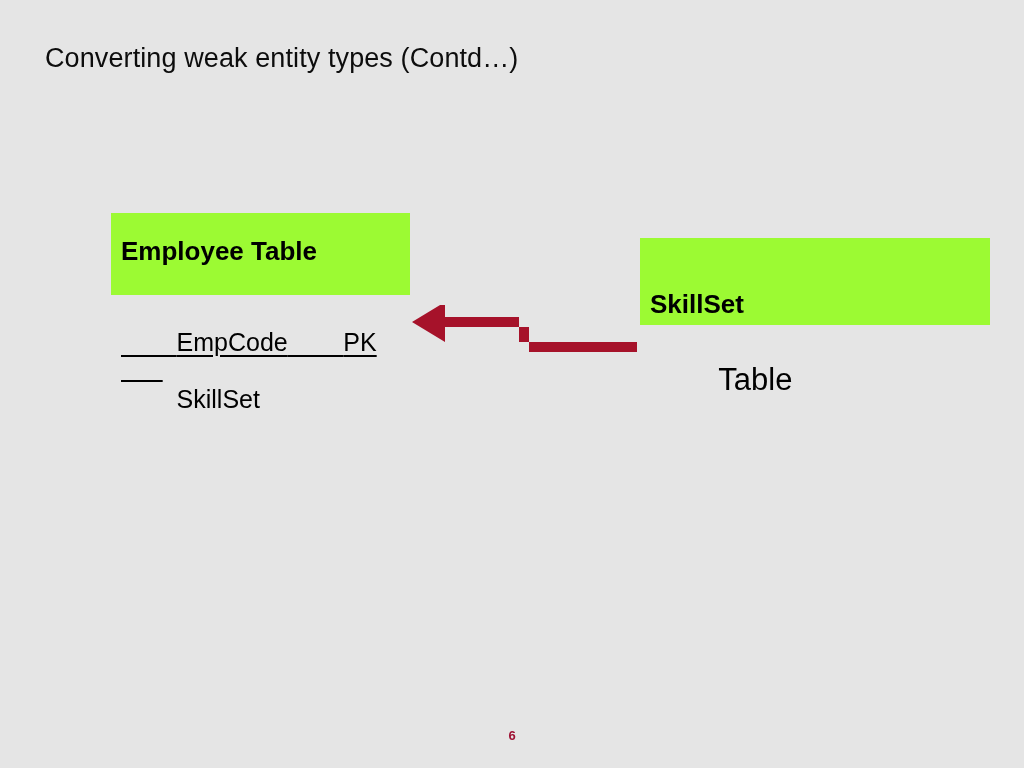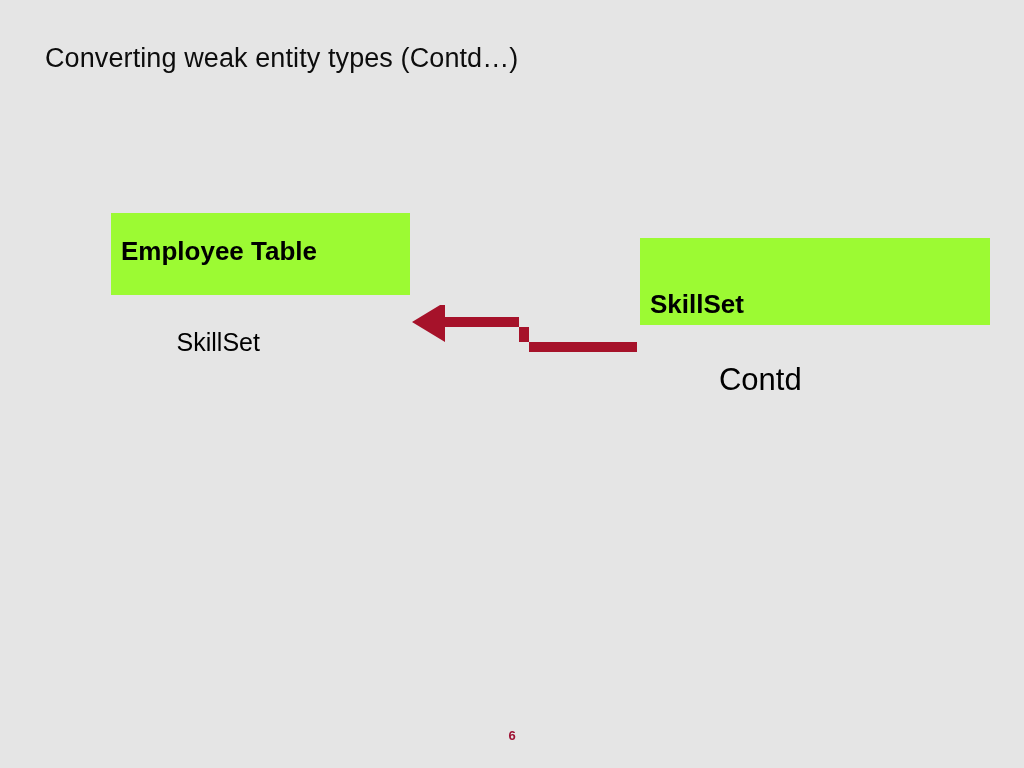--- a/index.html
+++ b/index.html
@@ -135,20 +135,23 @@
   <div id="slide-title">Converting weak entity types (Contd…)</div>
 
   <div class="entity" id="employee-entity">
 
     <div class="entity-header" style="background:#9CFA33;align-items:center;">
       <span class="entity-title">Employee Table</span>
     </div>
 
     <ul class="attr-list">
 
+      <li class="attr-row u-all">
+        <span class="attr-name">EmpCode</span><span class="attr-gap">        </span><span class="attr-key">PK</span>
+      </li>
 
 
 
       <li class="attr-row">
         <span class="attr-name">SkillSet</span><span class="attr-gap"></span><span class="attr-key"></span>
       </li>
 
     </ul>
   </div>
 
@@ -156,21 +159,21 @@
 
     <div class="entity-header" style="background:#9CFA33;">
       <span class="entity-title">SkillSet</span>
     </div>
 
     <ul class="attr-list">
 
 
 
       <li class="attr-row big">
-        <span class="attr-name">Contd</span><span class="attr-gap"></span><span class="attr-key"></span>
+        <span class="attr-name">Table</span><span class="attr-gap"></span><span class="attr-key"></span>
       </li>
 
 
     </ul>
   </div>
 
   <svg id="relationship-arrow" viewBox="0 0 240 60" width="240" height="60">
 
     <path d="M 232 37 L 232 47 L 124 47 L 124 22 L 40 22 L 40 37 L 7 17 L 40 -3 L 40 12 L 114 12 L 114 37 Z" fill="#A6122A"></path>
   </svg>

